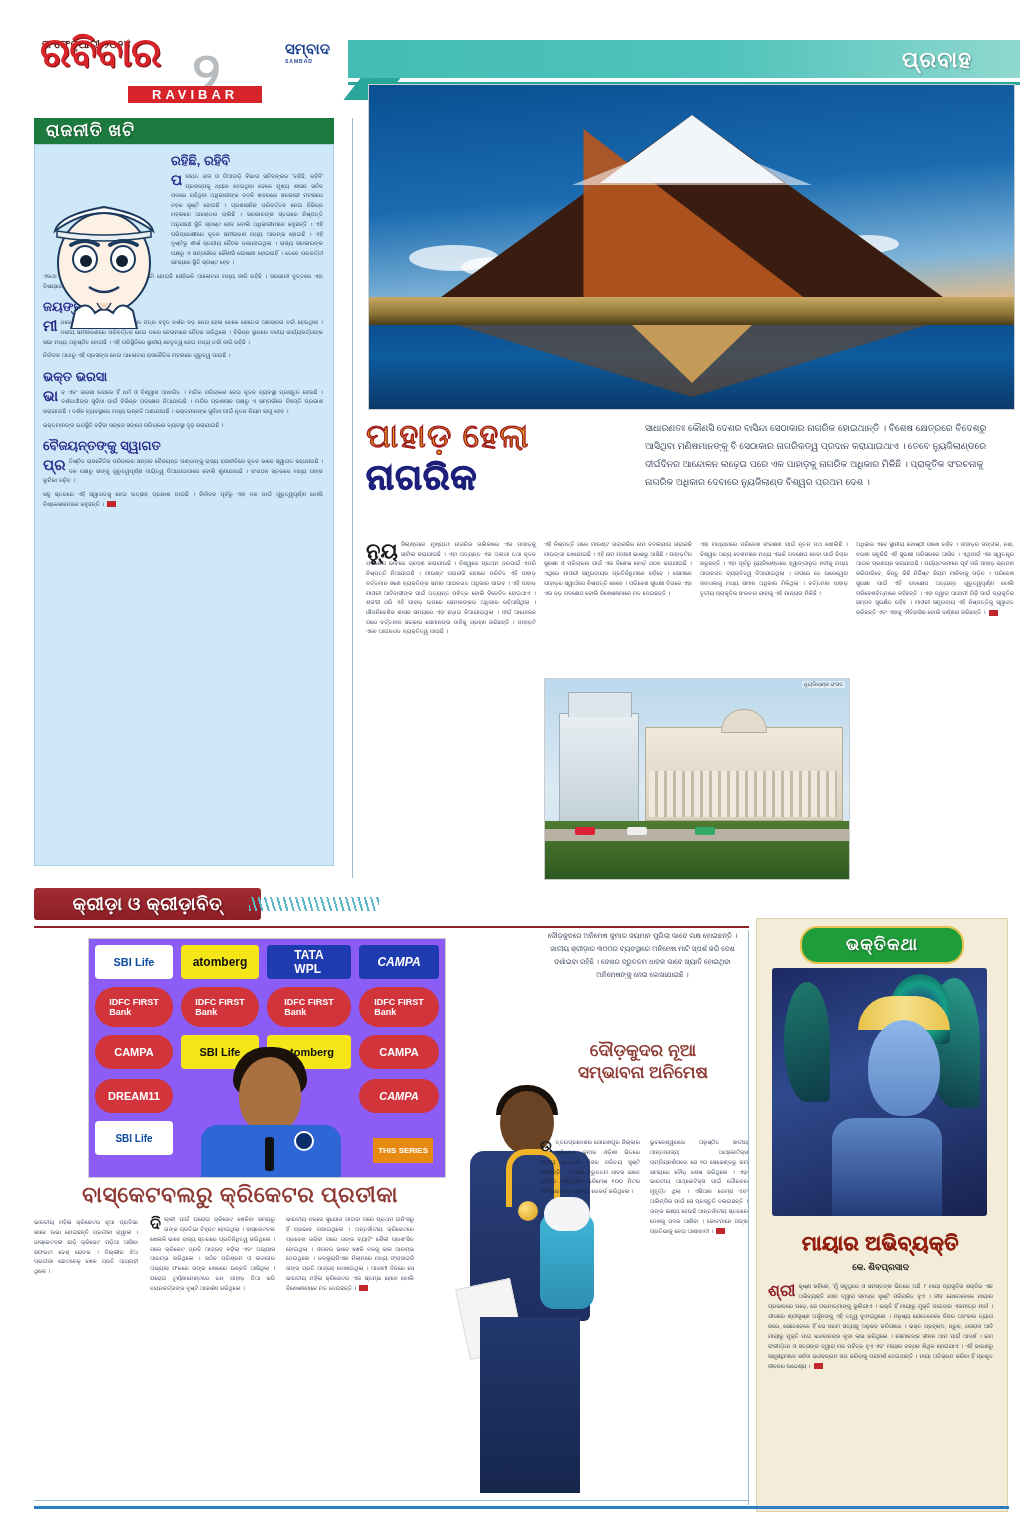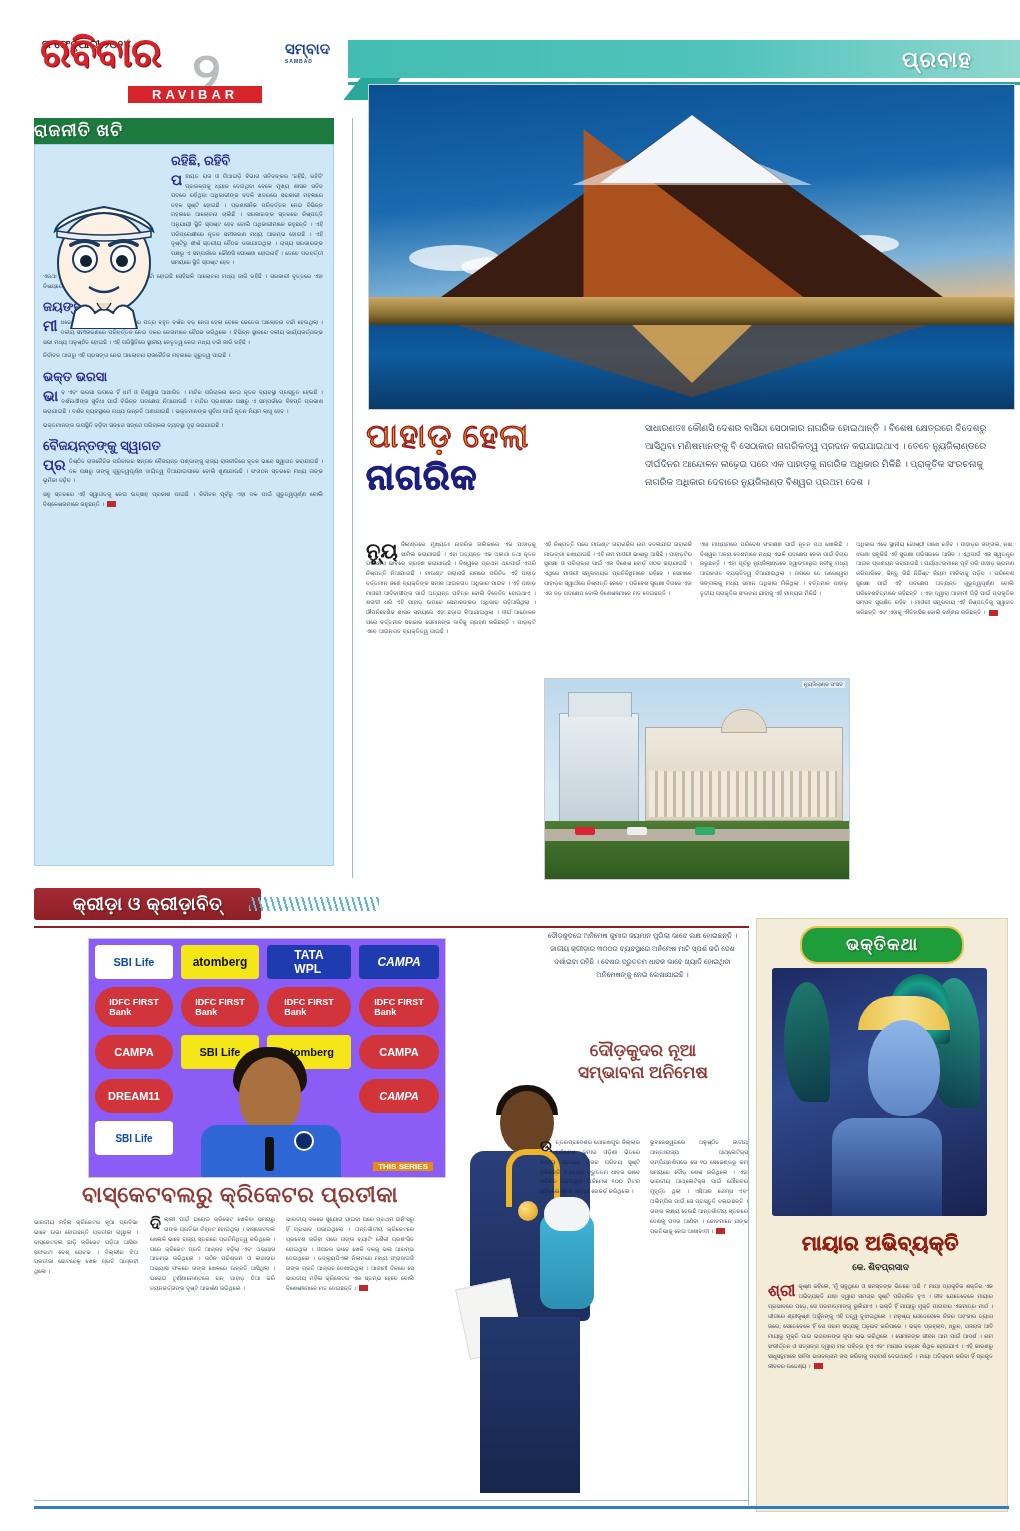--- a/index.html
+++ b/index.html
@@ -30,21 +30,21 @@
     background:linear-gradient(90deg,#43bdb3 0%,#4fc3bb 55%,#8fd8cf 100%);}
   .teal-bar-label{position:absolute;right:48px;top:47px;font-size:22px;font-weight:bold;
     color:#ffffff;text-shadow:1px 1px 2px rgba(0,0,0,.35);letter-spacing:1px;}
   .teal-line{position:absolute;left:348px;top:82px;width:672px;height:3px;background:#2aa79b;}
   .teal-diag{position:absolute;left:352px;top:78px;width:40px;height:22px;
     background:#2aa79b;transform:skewX(-38deg);}
 
   
   .sidebar{position:absolute;left:34px;top:118px;width:300px;height:750px;}
   .sb-header{height:26px;background:#1d7a3e;color:#fff;font-size:17px;font-weight:bold;
-    line-height:26px;padding-left:0;letter-spacing:1px;
+    line-height:26px;padding-left:12px;letter-spacing:1px;
     text-shadow:1px 1px 1px rgba(0,0,0,.3);}
   .sb-body{background:#cfe8f7;border:1px solid #a9cfe6;height:722px;
     padding:8px 10px 6px 8px;box-sizing:border-box;position:relative;}
   .cartoon{width:118px;height:150px;position:absolute;left:10px;top:34px;}
   .sb-item{margin-bottom:8px;}
   .sb-title{color:#2a2a8c;font-size:13px;font-weight:bold;margin:0 0 3px 0;}
   .sb-text{font-size:5.6px;line-height:1.72;color:#16243a;text-align:justify;
     letter-spacing:.1px;}
   .first-item .sb-title{margin-left:128px;}
   .first-item .sb-text.indent{margin-left:128px;}
@@ -147,22 +147,22 @@
   .lc-blue{background:#1f3bb0;color:#fff;}
   .player-head{position:absolute;left:150px;top:118px;width:62px;height:76px;
     background:#a8713f;border-radius:50% 50% 45% 45%;}
   .player-hair{position:absolute;left:144px;top:108px;width:74px;height:48px;
     background:#1b120c;border-radius:40px 40px 18px 18px;}
   .player-body{position:absolute;left:112px;top:186px;width:140px;height:60px;
     background:#2f66d6;border-radius:16px 16px 0 0;}
   .bcci{position:absolute;left:205px;top:192px;width:16px;height:16px;border-radius:50%;
     background:#0b2d6b;border:2px solid #fff;}
   .mic{position:absolute;left:176px;top:198px;width:9px;height:34px;background:#111;border-radius:3px;}
-  .this-series{position:absolute;right:12px;bottom:6px;background:#e78a12;color:#fff;
-    font-size:8px;font-weight:bold;padding:0 5px;}
+  .this-series{position:absolute;right:12px;bottom:14px;background:#e78a12;color:#fff;
+    font-size:8px;font-weight:bold;padding:8px 5px;}
 
   
   .runner{position:absolute;left:432px;top:1085px;width:200px;height:415px;}
   .r-head{position:absolute;left:68px;top:6px;width:54px;height:64px;background:#6a4324;border-radius:50%;}
   .r-hair{position:absolute;left:64px;top:0px;width:62px;height:30px;background:#18100a;border-radius:30px 30px 0 0;}
   .r-torso{position:absolute;left:38px;top:66px;width:120px;height:170px;
     background:linear-gradient(180deg,#2a3f7a 0%,#1d2f5f 100%);border-radius:14px 14px 6px 6px;}
   .r-legs{position:absolute;left:48px;top:232px;width:100px;height:176px;
     background:linear-gradient(180deg,#22386e 0%,#16264c 100%);}
   .medal-ribbon{position:absolute;left:74px;top:64px;width:42px;height:52px;

